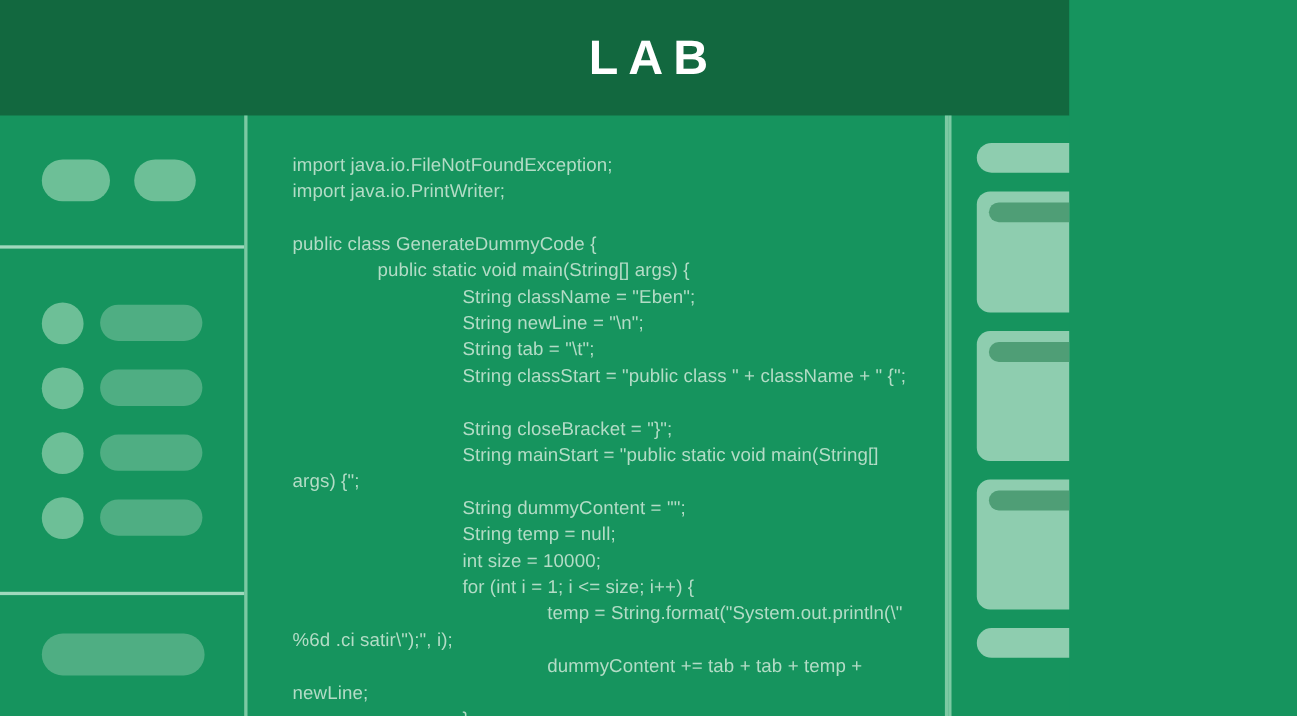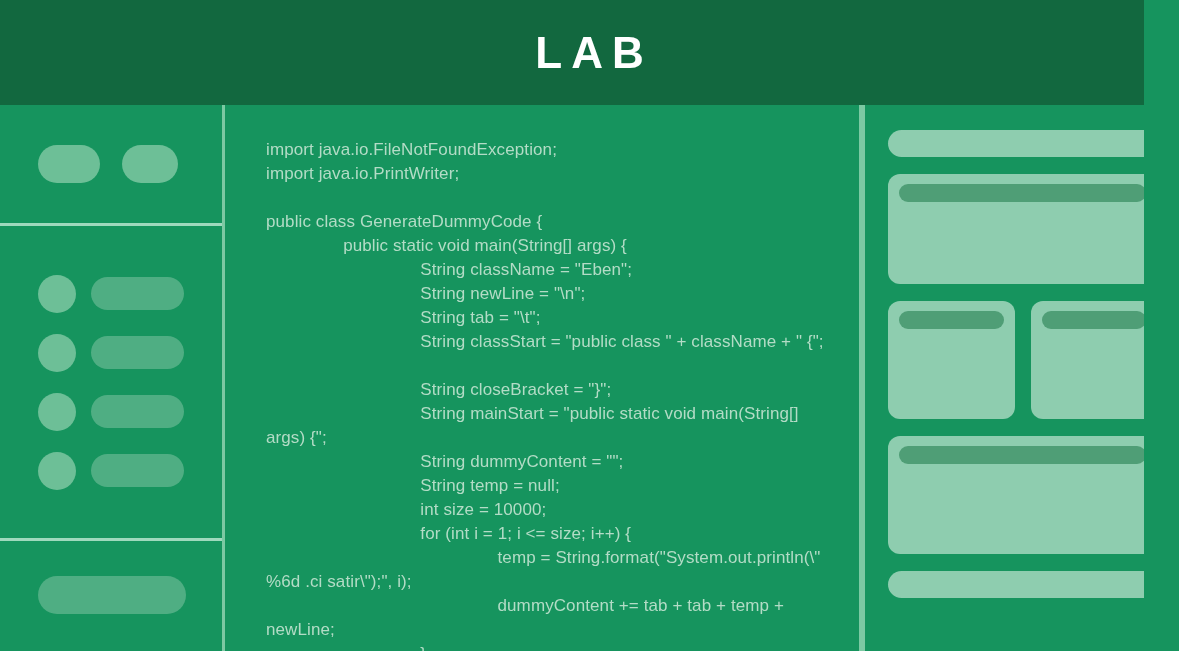--- a/index.html
+++ b/index.html
@@ -9,21 +9,21 @@
   body {
     width: 1179px;
     height: 651px;
     overflow: hidden;
     background: #16945e;
     font-family: "Liberation Sans", sans-serif;
   }
 
   .app {
     position: relative;
-    width: 1144px;
+    width: 972px;
     height: 651px;
     background: #16945e;
     overflow: hidden;
   }
 
   
   .header {
     position: absolute;
     left: 0;
     top: 0;

